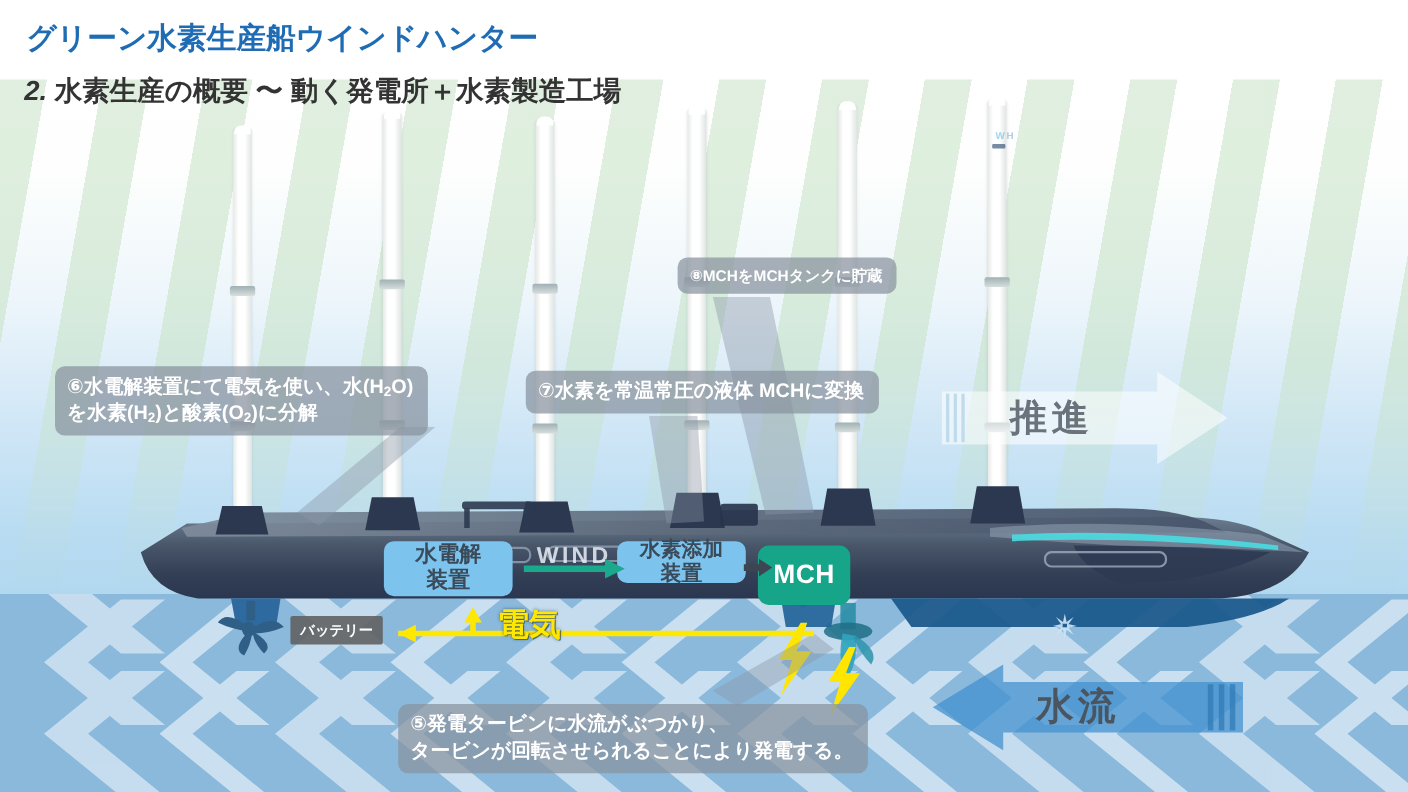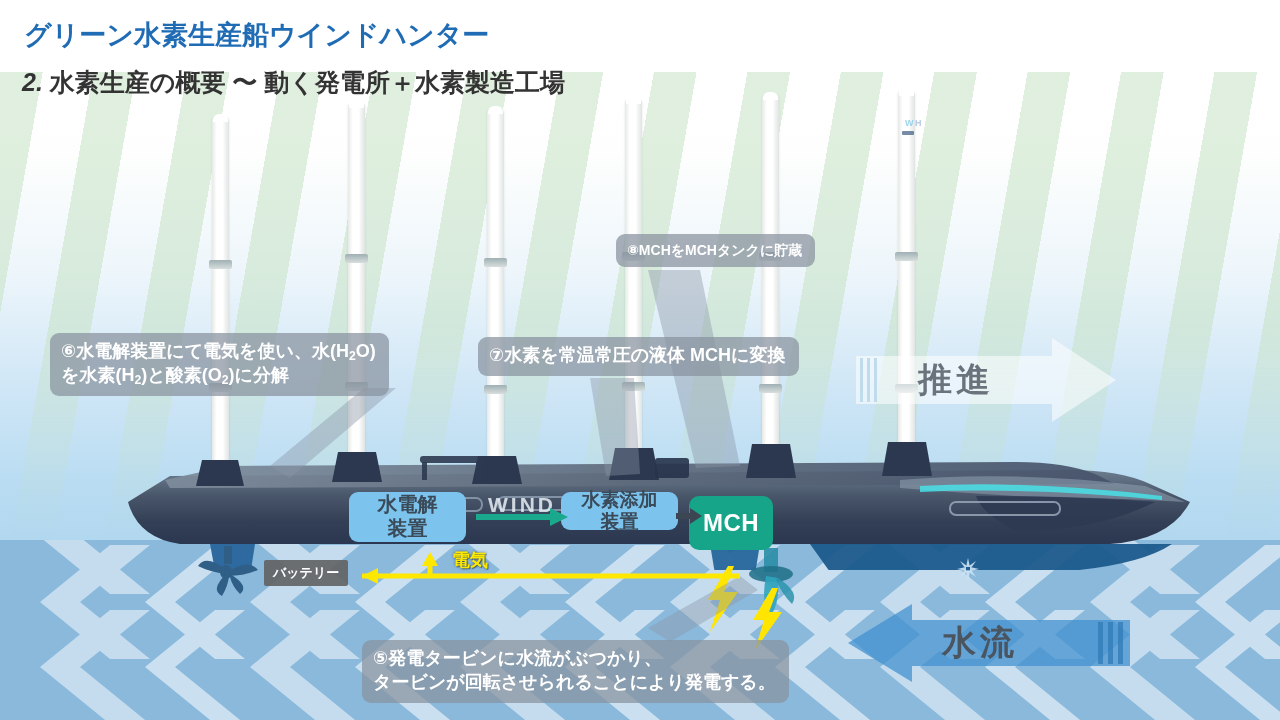--- a/index.html
+++ b/index.html
@@ -105,21 +105,21 @@
   
   .cloud{position:absolute;}
   .cloud .ctext{
     position:absolute;left:0;top:0;width:100%;height:100%;
     display:flex;align-items:center;justify-content:center;
     color:#6fb6e4;font-weight:bold;font-size:20px;letter-spacing:1px;
   }
 
   
   .yellowlabel{
-    position:absolute;color:#ffe800;font-weight:bold;font-size:18px;
+    position:absolute;color:#ffe800;font-weight:bold;font-size:29px;
     text-shadow:0 0 3px rgba(40,60,80,.75),1px 1px 0 rgba(20,40,60,.5);
     white-space:nowrap;
   }
 
   
   .bigarrow{position:absolute;}
   .bigarrow .latext{
     position:absolute;left:0;top:0;width:100%;height:100%;
     display:flex;align-items:center;
     font-size:34px;font-weight:bold;color:#5b6570;letter-spacing:4px;

